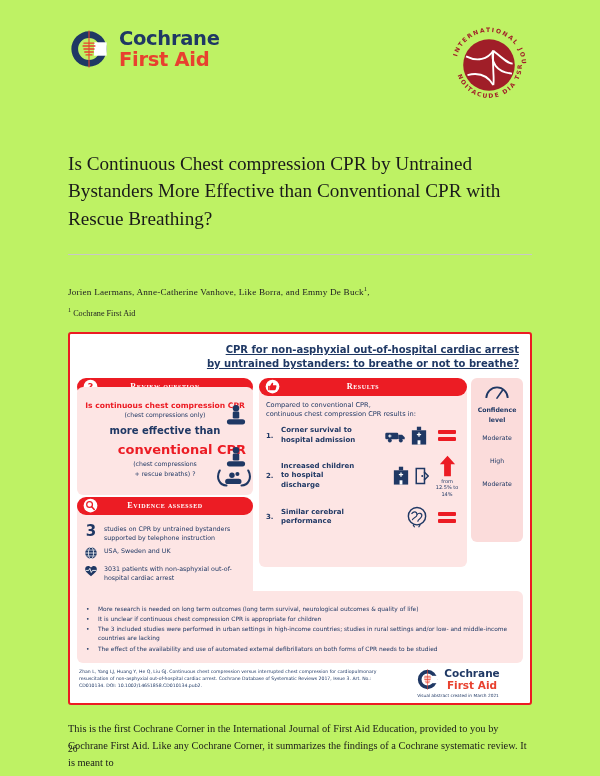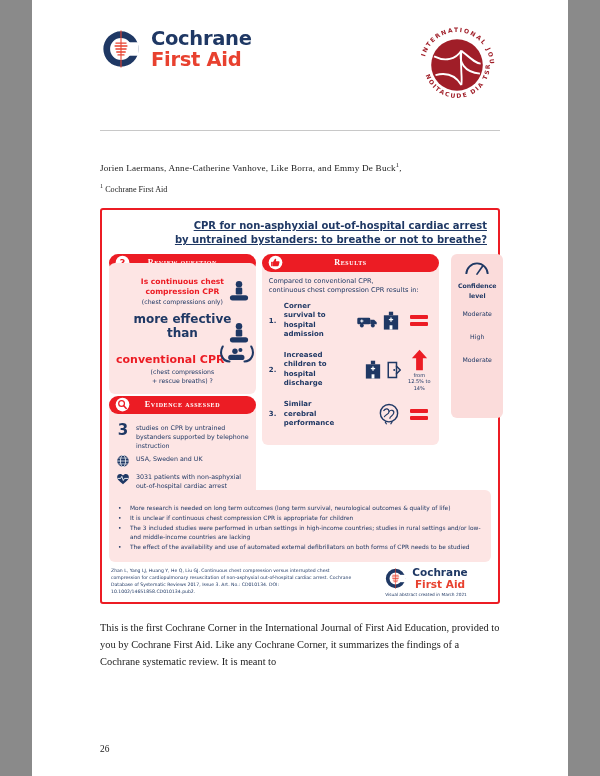--- a/index.html
+++ b/index.html
@@ -1,18 +1,18 @@
 <!DOCTYPE html>
 <html><head>
 <meta charset="utf-8">
 <style>
   html,body{margin:0;padding:0;background:#8a8a8a;}
   body{font-family:"Liberation Serif",serif;}
   .page{
-    position:relative;width:536px;height:776px;background:#ffffff;
+    position:relative;width:600px;height:776px;background:#bef264;
     overflow:hidden;margin:0 auto;
   }
 
   
   .header{display:flex;align-items:flex-start;justify-content:space-between;padding:28px 68px 0 68px;}
   .coch-logo{display:flex;align-items:center;gap:9px;}
   .coch-mark{width:42px;height:42px;flex:0 0 auto;}
   .coch-words{line-height:1.0;}
   .coch-words .l1{font-family:"DejaVu Sans",sans-serif;font-weight:bold;font-size:19.5px;color:#1f3864;letter-spacing:-0.3px;}
   .coch-words .l2{font-family:"DejaVu Sans",sans-serif;font-weight:bold;font-size:19.5px;color:#e8412f;letter-spacing:-0.3px;margin-top:1px;}
@@ -31,42 +31,42 @@
 
   
   .info{
     margin:14px 68px 0 68px;border:2.5px solid #ec1c24;border-radius:3px;
     background:#ffffff;padding:7px 7px 5px 7px;
     font-family:"DejaVu Sans",sans-serif;
   }
   .info-title{text-align:right;color:#1f3864;font-weight:bold;font-size:10px;line-height:1.45;padding:2px 4px 6px 4px;text-decoration:underline;}
   .cols{display:flex;gap:6px;align-items:flex-start;}
   .col-left{width:40%;}
-  .col-right{width:60%;display:flex;gap:12px;}
+  .col-right{width:60%;display:flex;gap:4px;}
   .col-res{flex:1;}
   .col-conf{width:52px;flex:0 0 52px;}
 
   .bar{
     background:#ec1c24;border-radius:11px;height:18px;display:flex;align-items:center;
     padding:0 6px;position:relative;
   }
   .bar .btxt{
     flex:1;text-align:center;color:#ffffff;font-weight:bold;font-size:8.2px;
     font-variant:small-caps;letter-spacing:0.6px;font-family:"Liberation Serif",serif;
   }
   .bar .bicon{width:15px;height:15px;flex:0 0 15px;}
 
   .panel{background:#fde5e4;border-radius:6px;margin-top:-9px;padding:14px 7px 8px 7px;}
   .panel-q{min-height:86px;}
   .panel-e{min-height:72px;margin-top:-9px;}
 
   .q-line1{color:#ec1c24;font-weight:bold;font-size:7.6px;text-align:center;line-height:1.3;}
   .q-sub{color:#1f3864;font-size:6.2px;text-align:center;margin-top:1px;}
-  .q-mid{color:#1f3864;font-weight:bold;font-size:12px;text-align:center;margin:7px 0 13px 0;}
-  .q-line2{color:#ec1c24;font-weight:bold;font-size:11px;text-align:left;line-height:1.3;}
+  .q-mid{color:#1f3864;font-weight:bold;font-size:10px;text-align:center;margin:7px 0 6px 0;}
+  .q-line2{color:#ec1c24;font-weight:bold;font-size:13px;text-align:right;line-height:1.3;}
   .q-sub2{color:#1f3864;font-size:6.2px;text-align:center;line-height:1.35;margin-top:1px;}
   .qrow{position:relative;}
 
   .e-row{display:flex;align-items:flex-start;gap:6px;margin-top:4px;}
   .e-num{color:#1f3864;font-weight:bold;font-size:15px;line-height:1;width:14px;text-align:center;flex:0 0 14px;}
   .e-txt{color:#1f3864;font-size:6.3px;line-height:1.45;}
   .e-ico{width:14px;height:14px;flex:0 0 14px;}
 
   .r-head{color:#1f3864;font-size:6.6px;line-height:1.45;margin-bottom:6px;}
   .r-head b{font-weight:normal;}
@@ -147,20 +147,21 @@
       </g>
       <text font-family="DejaVu Sans, sans-serif" font-size="8.4" font-weight="bold" fill="#a01e28" letter-spacing="2.2">
         <textPath href="#arcTop" startOffset="8%">INTERNATIONAL JOURNAL OF</textPath>
       </text>
       <text font-family="DejaVu Sans, sans-serif" font-size="8.4" font-weight="bold" fill="#a01e28" letter-spacing="2.2">
         <textPath href="#arcBot" startOffset="10%">NOITACUDE DIA TSRIF</textPath>
       </text>
     </svg>
   </div>
 
+  <div class="title">Is Continuous Chest compression CPR by Untrained Bystanders More Effective than Conventional CPR with Rescue Breathing?</div>
   <div class="rule"></div>
   <div class="authors"><span>Jorien Laermans, Anne-Catherine Vanhove, Like Borra, and Emmy De Buck</span><sup>1</sup>,</div>
   <div class="affil"><sup>1</sup> <span>Cochrane First Aid</span></div>
 
   <div class="info">
 
     <div class="info-title">
       <div>CPR for non-asphyxial out-of-hospital cardiac arrest</div>
       <div>by untrained bystanders: to breathe or not to breathe?</div>
     </div>

